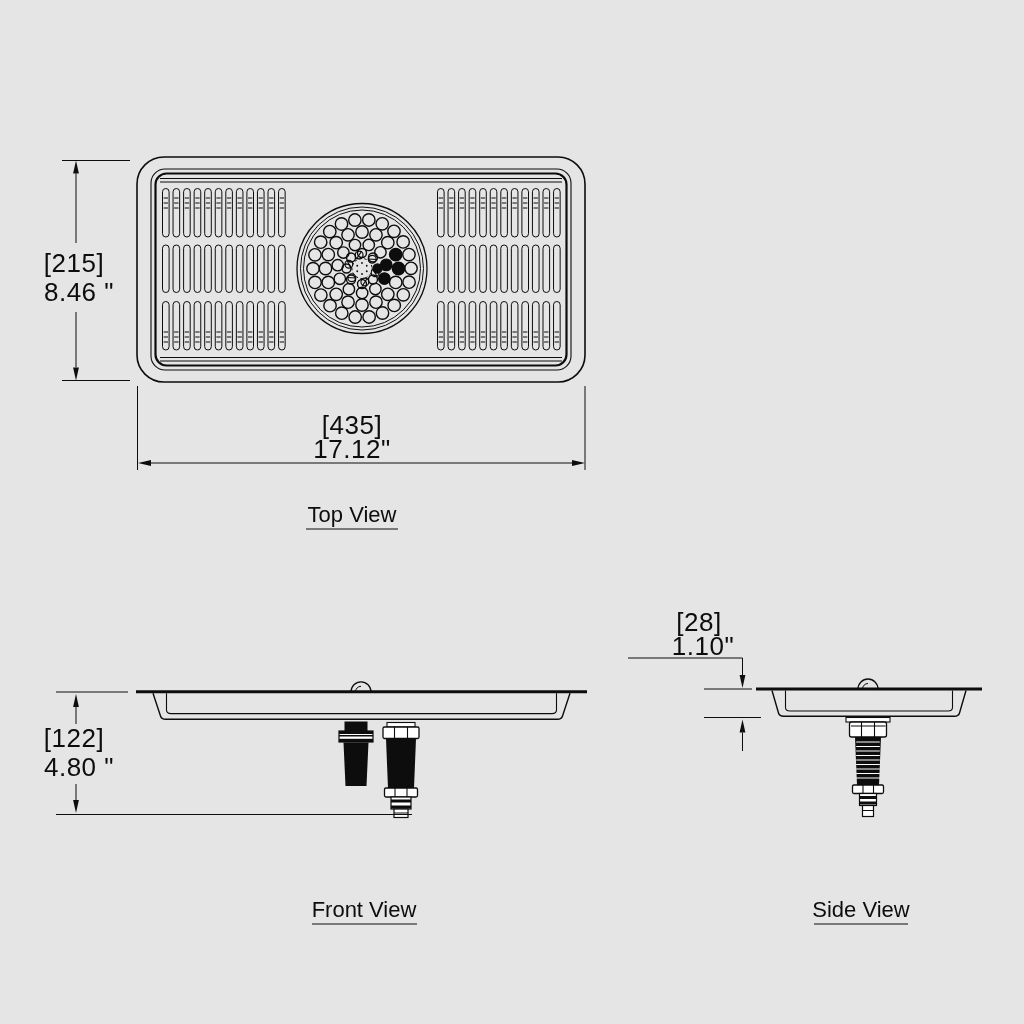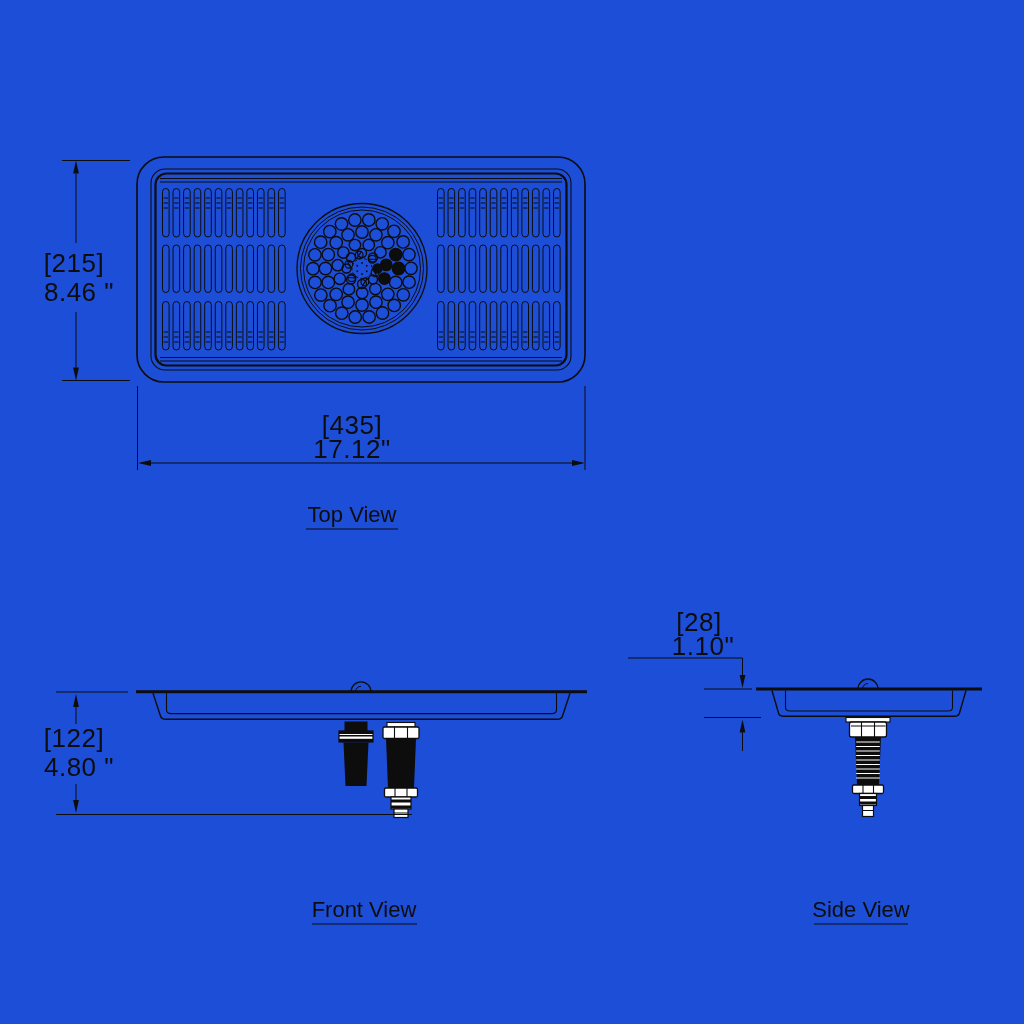--- a/index.html
+++ b/index.html
@@ -1,16 +1,16 @@
 <!DOCTYPE html>
 <html><head>
 <meta charset="utf-8">
 <style>
   html,body{margin:0;padding:0;background:#ffffff;}
-  .canvas{position:relative;width:1024px;height:1024px;background:#1d4ed8;overflow:hidden;}
+  .canvas{position:relative;width:1024px;height:1024px;background:#e5e5e5;overflow:hidden;}
   svg{position:absolute;left:0;top:0;}
   text{font-family:"Liberation Sans",sans-serif;fill:#0d0d0d;}
   .dim{font-size:26px;letter-spacing:0.5px;}
   .label{font-size:22px;}
   .ln{stroke:#0d0d0d;stroke-width:1;fill:none;}
   .geo{stroke:#0d0d0d;fill:none;}
 </style>
 </head>
 <body>
 

